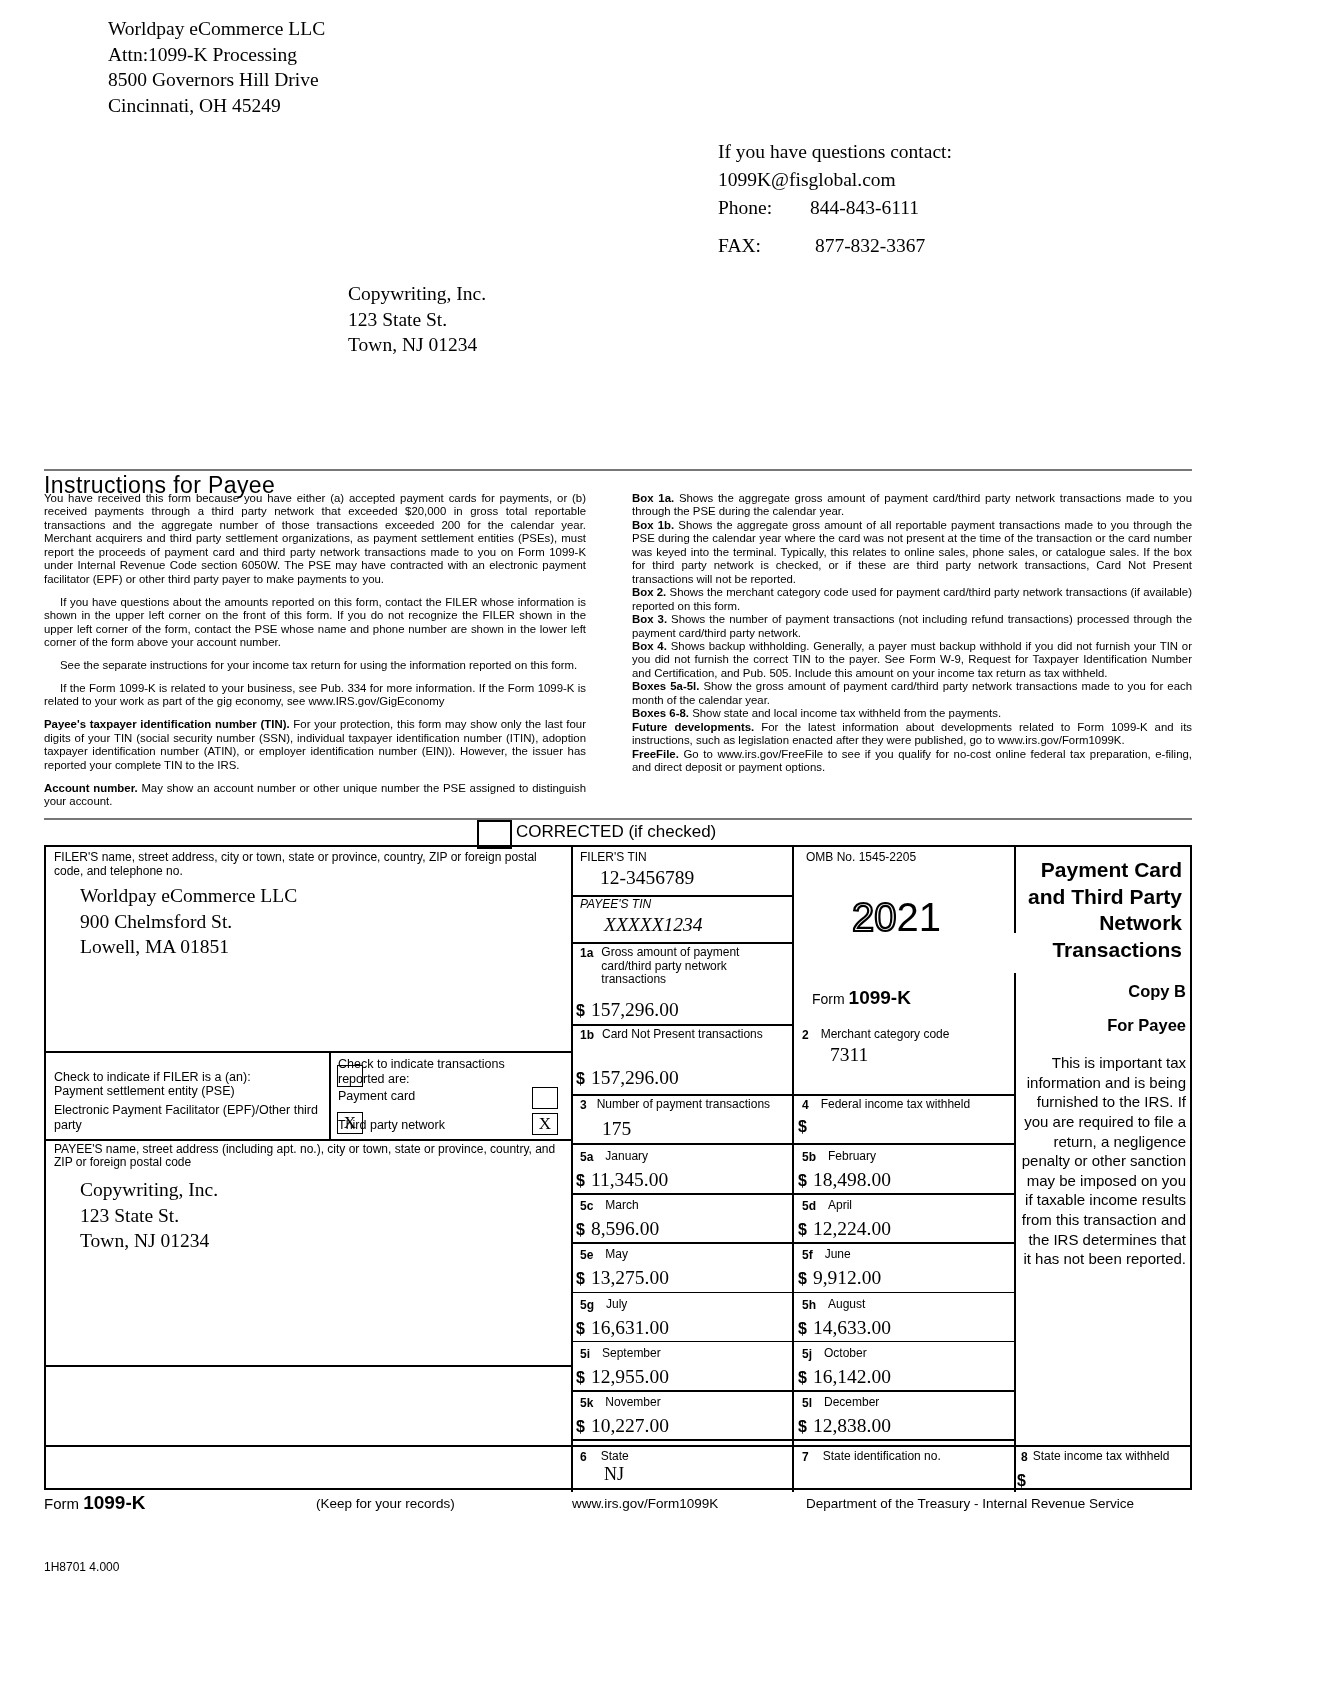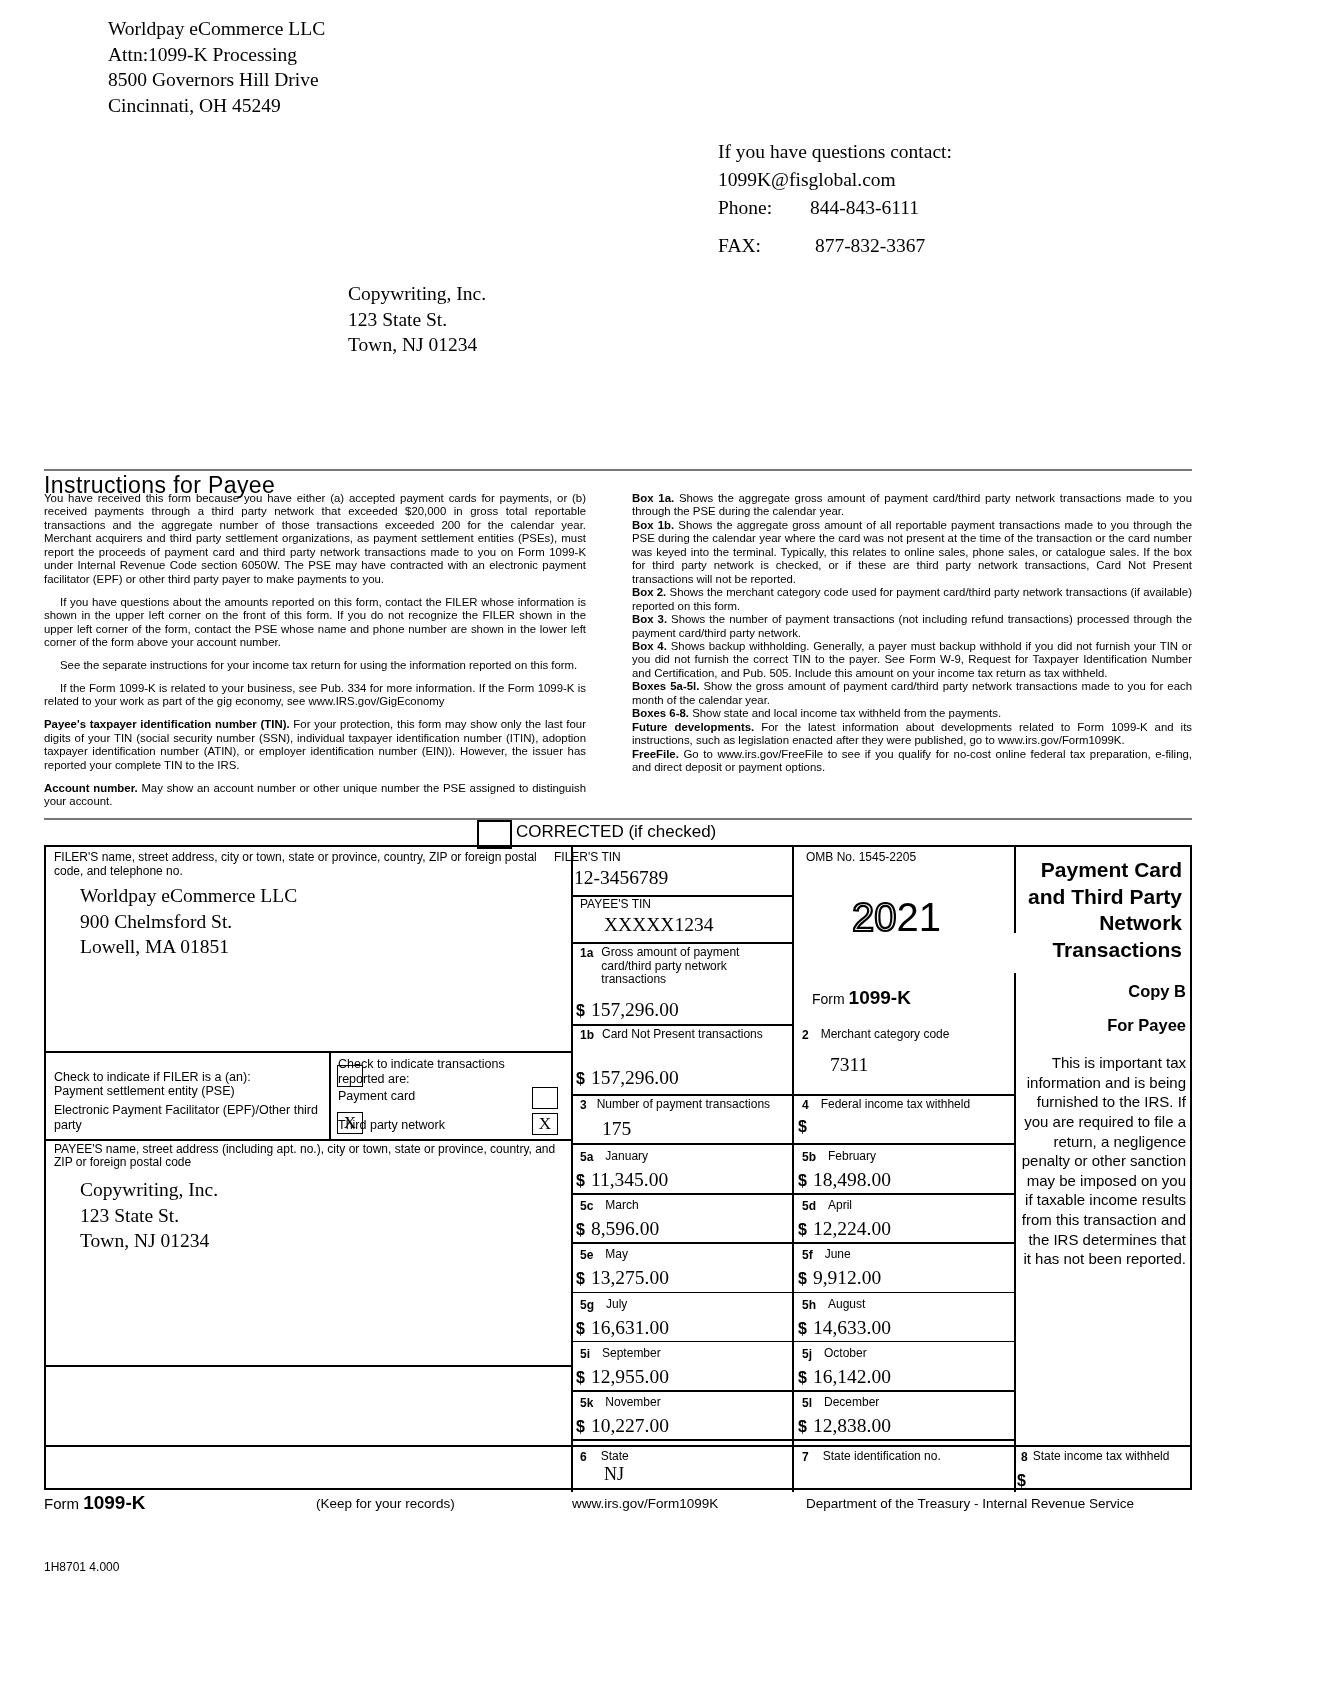--- a/index.html
+++ b/index.html
@@ -133,27 +133,27 @@
       <div class="cap">FILER'S name, street address, city or town, state or province, country, ZIP or foreign postal code, and telephone no.</div>
     </div>
     <div class="bx serif" style="left:34px;top:36px;width:480px;font-size:19.5px;line-height:25.5px;">
       <div>Worldpay eCommerce LLC</div>
       <div>900 Chelmsford St.</div>
       <div>Lowell, MA 01851</div>
     </div>
 
     <div class="cellline" style="left:0;top:204px;width:525px;height:2px;"></div>
 
-    <div class="bx" style="left:508px;top:4px;width:205px;">
+    <div class="bx" style="left:534px;top:4px;width:205px;">
       <div class="cap">FILER'S TIN</div>
       <div class="val" style="margin-left:20px;margin-top:2px;">12-3456789</div>
     </div>
     <div class="cellline" style="left:525px;top:48px;width:223px;height:1.6px;"></div>
 
-    <div class="bx" style="left:534px;top:51px;width:205px;">
+    <div class="bx" style="left:534px;top:51px;width:205px;font-style:italic;">
       <div class="cap">PAYEE'S TIN</div>
       <div class="val" style="margin-left:24px;margin-top:2px;">XXXXX1234</div>
     </div>
     <div class="cellline" style="left:525px;top:95px;width:223px;height:1.6px;"></div>
 
     <div class="bx" style="left:760px;top:4px;width:210px;">
       <div class="cap">OMB No. 1545-2205</div>
     </div>
     <div class="yr" style="left:806px;top:48px;">
       <span class="hollow">20</span><span>21</span>
@@ -192,21 +192,21 @@
       <span class="dollar">$</span>
       <span class="val">157,296.00</span>
     </div>
     <div class="cellline" style="left:525px;top:247px;width:223px;height:2px;"></div>
 
     <div class="bx" style="left:756px;top:181px;width:205px;">
       <div style="display:flex;gap:12px;">
         <span class="capb">2</span>
         <span class="cap" style="width:175px;">Merchant category code</span>
       </div>
-      <div class="val" style="margin-left:28px;margin-top:12px;">7311</div>
+      <div class="val" style="margin-left:28px;margin-top:2px;">7311</div>
     </div>
     <div class="cellline" style="left:746px;top:247px;width:224px;height:2px;"></div>
 
     <div class="bx" style="left:534px;top:251px;width:210px;">
       <div style="display:flex;gap:10px;">
         <span class="capb">3</span>
         <span class="cap" style="width:175px;line-height:12.5px;">Number of payment transactions</span>
       </div>
       <div class="val" style="margin-left:22px;margin-top:6px;">175</div>
     </div>

